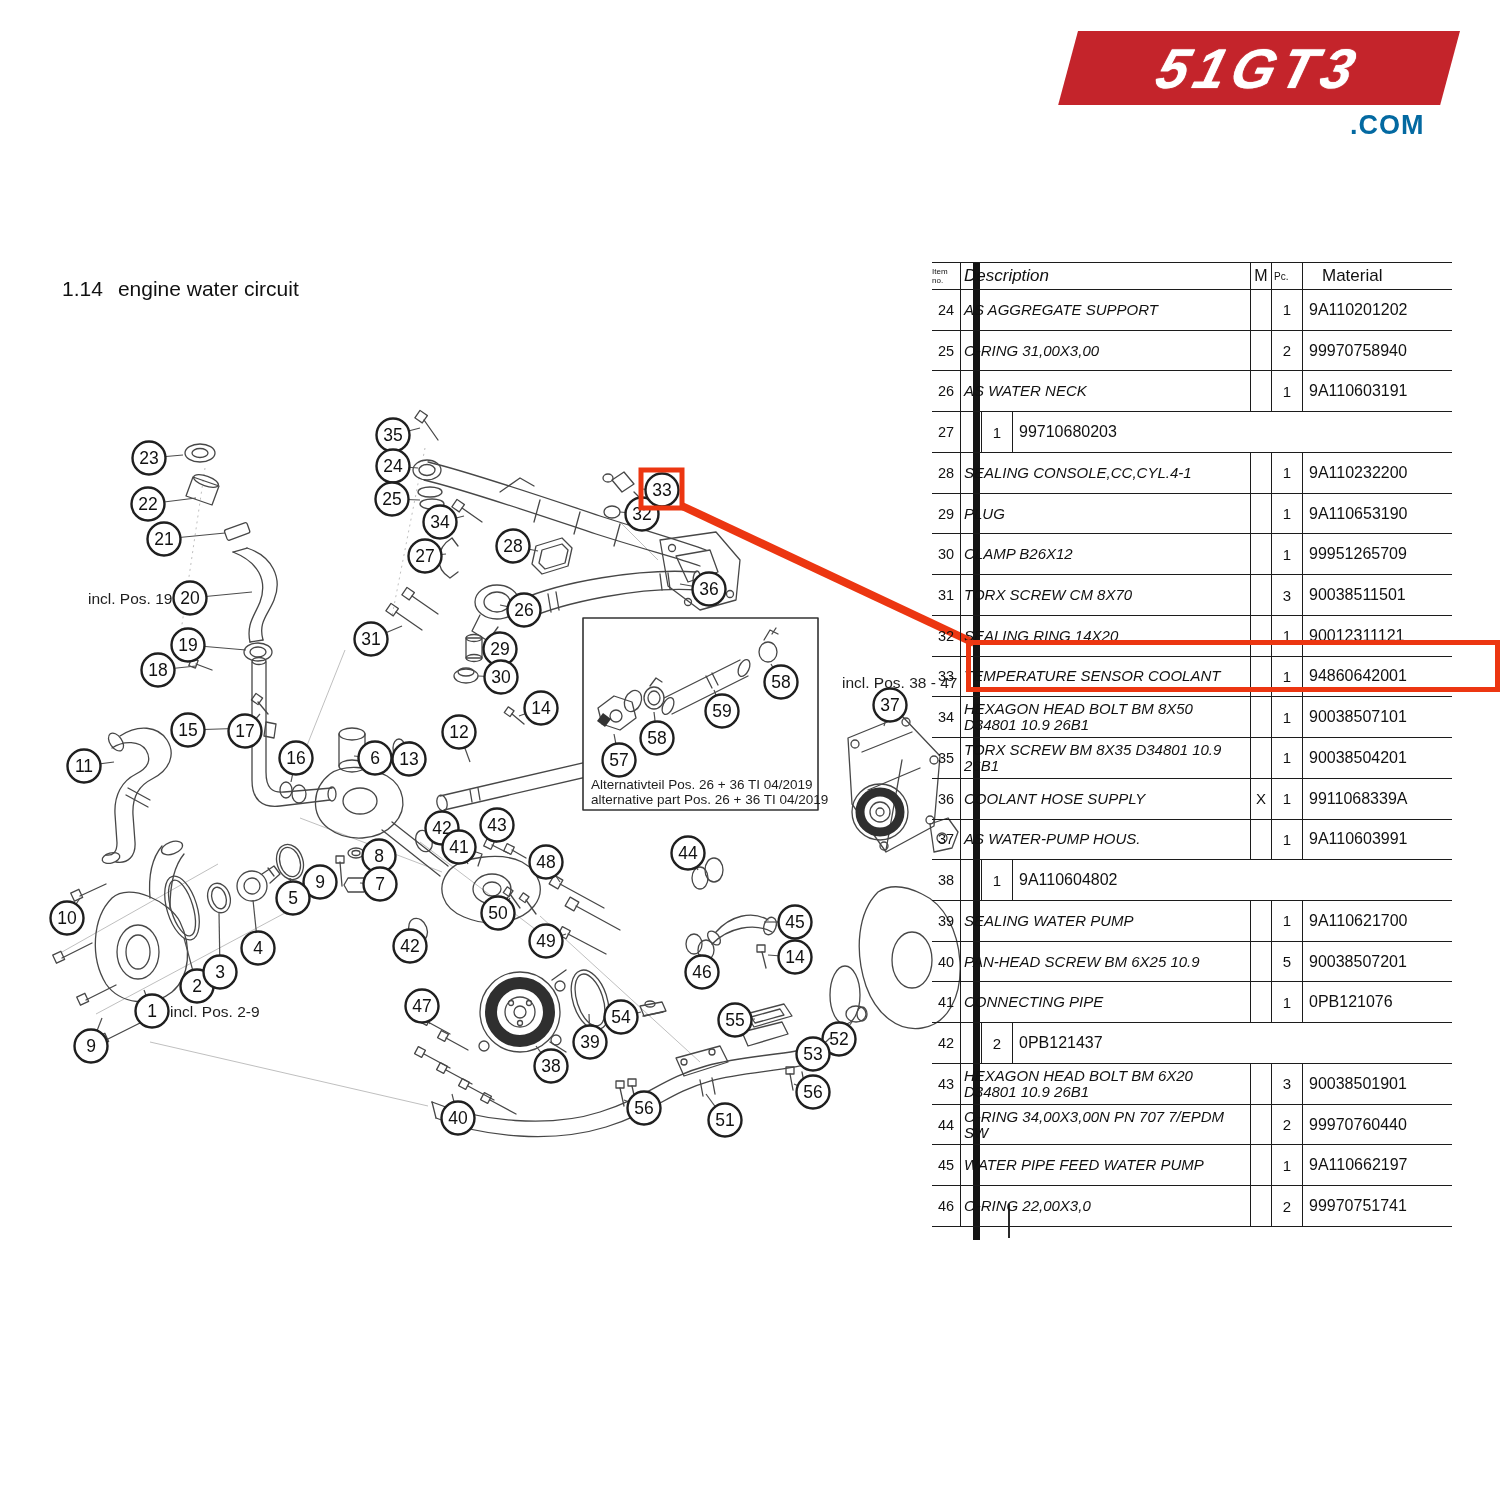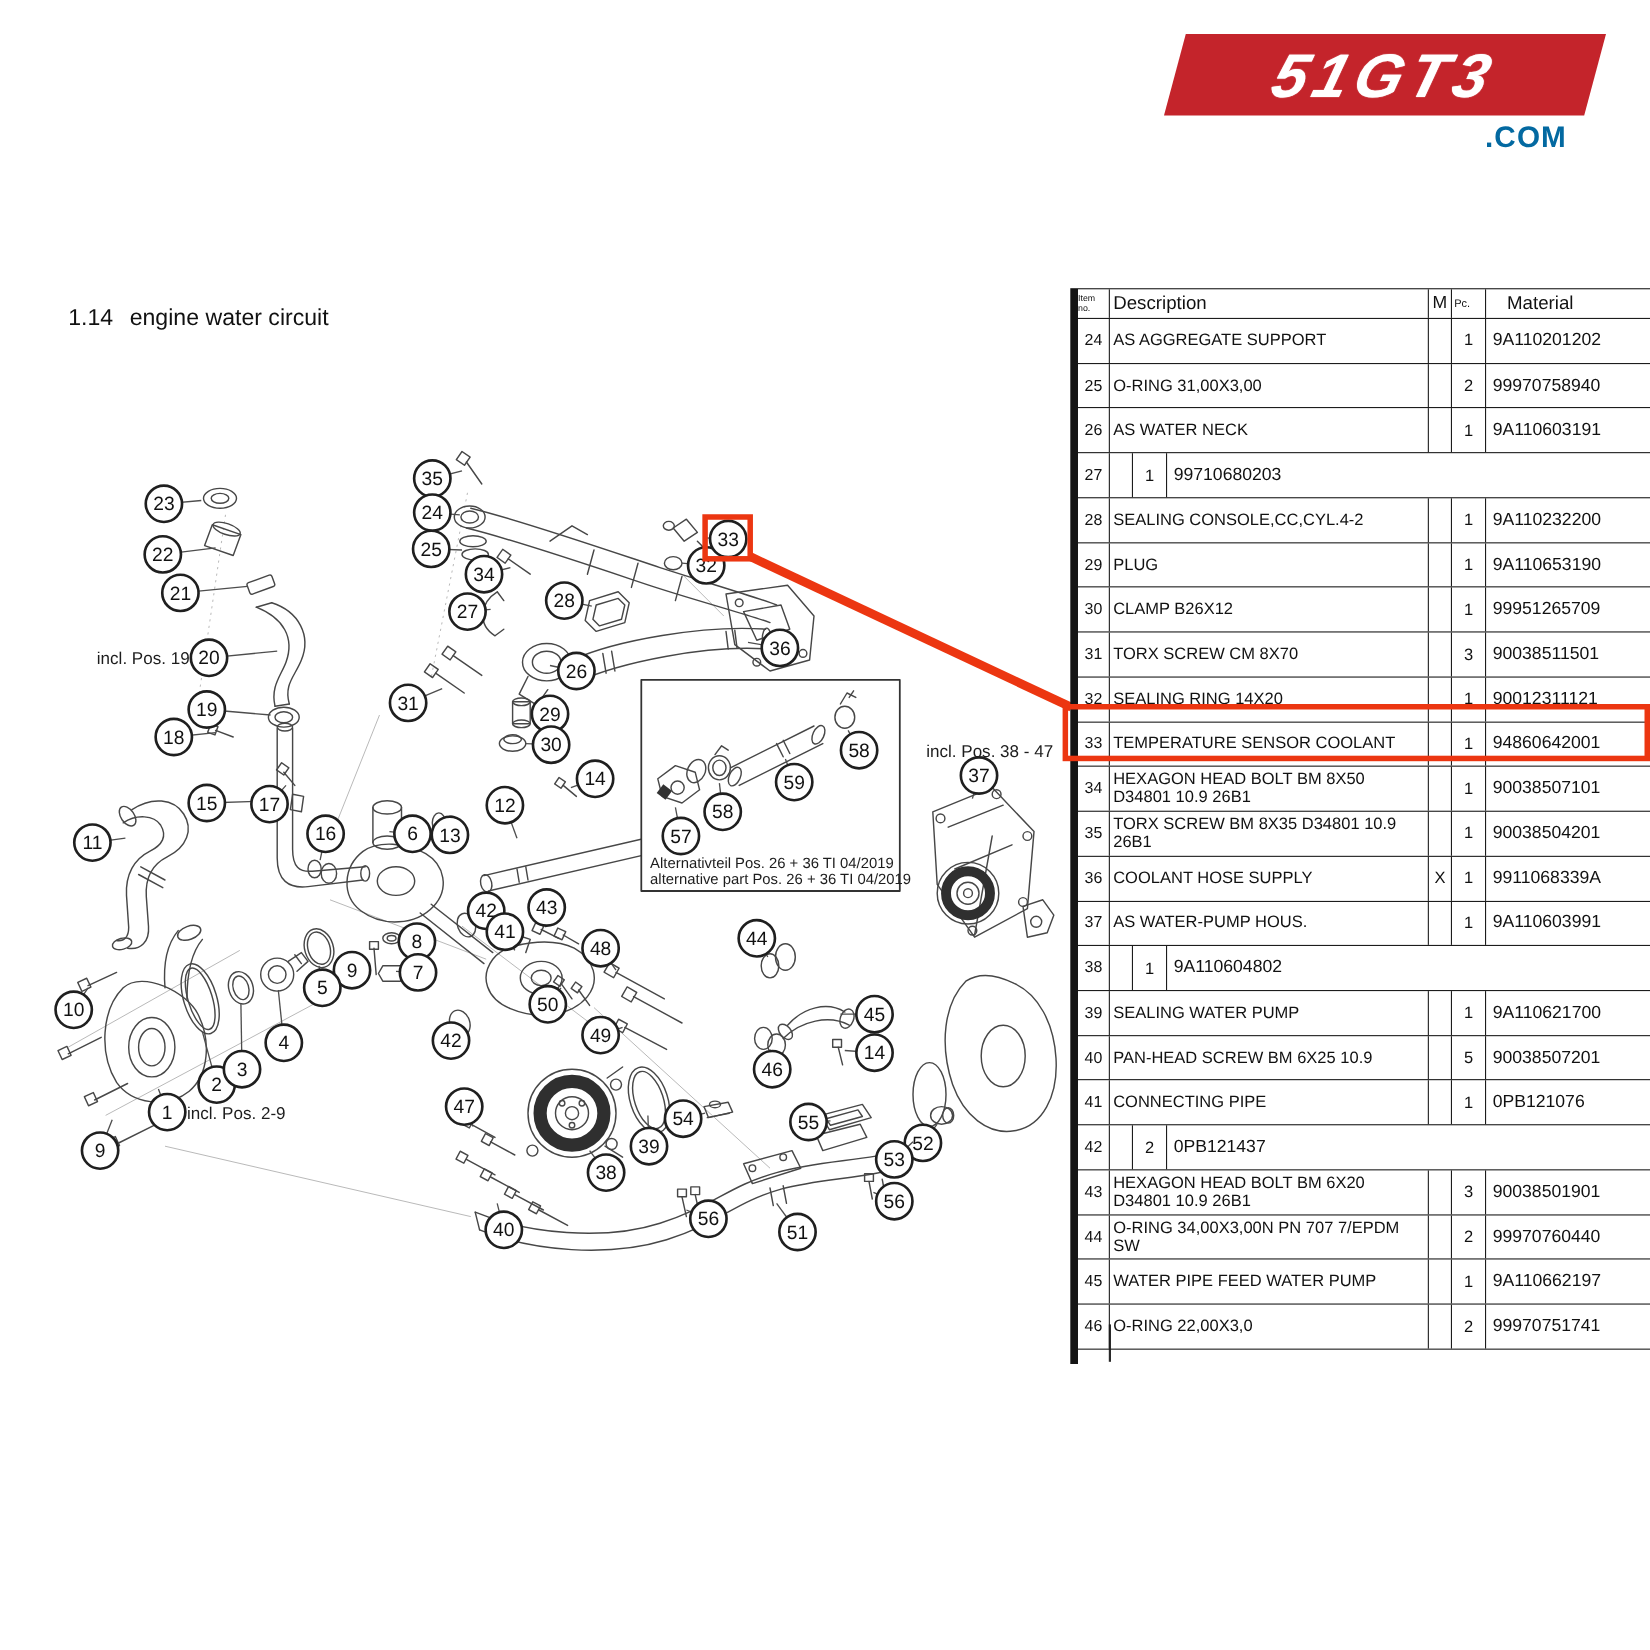--- a/index.html
+++ b/index.html
@@ -15,27 +15,27 @@
         color:#0369a1;letter-spacing:1px;}
   
   .title{position:absolute;left:62px;top:277px;font-size:21px;color:#111;text-align:center;}
   .title .num{margin-right:15px;}
   
   .diagram-svg{position:absolute;left:0;top:0;width:1500px;height:1500px;}
   svg text{font-family:"Liberation Sans",sans-serif;}
   
   .black-bar{position:absolute;left:973px;top:262px;width:7px;height:978px;background:#141414;}
   .col-ext{position:absolute;left:1008px;top:1204px;width:2px;height:34px;background:#2a2a2a;}
-  .table-wrap{position:absolute;left:980px;top:262px;width:520px;border-top:1.5px solid #1c1c1c;}
+  .table-wrap{position:absolute;left:932px;top:262px;width:520px;border-top:1.5px solid #1c1c1c;}
   .thead,.trow{display:flex;border-bottom:1.5px solid #1c1c1c;align-items:stretch;background:transparent;}
   .thead{height:26px;}
   .trow{height:39.74px;}
   .cell{display:flex;align-items:center;box-sizing:border-box;overflow:hidden;}
   .c-item{width:29px;border-right:1.5px solid #1c1c1c;justify-content:center;font-size:14.5px;}
-  .c-desc{width:290px;border-right:1.5px solid #1c1c1c;padding:0 3px;font-size:15px;line-height:16px;}
+  .c-desc{width:290px;border-right:1.5px solid #1c1c1c;padding:0 3px;font-size:15px;line-height:16px;font-style:italic;}
   .c-m{width:21px;border-right:1.5px solid #1c1c1c;justify-content:center;font-size:15px;}
   .c-pc{width:31px;border-right:1.5px solid #1c1c1c;justify-content:center;font-size:15px;}
   .c-mat{flex:1;padding:0 6px;font-size:16px;}
   .thead .c-item{font-size:8px;}
   .thead .c-desc{font-size:17px;font-weight:normal;}
   .thead .c-m{font-size:16px;}
   .thead .c-pc{font-size:10px;justify-content:flex-start;padding-left:2px;}
   .thead .c-mat{font-size:17px;margin-left:13px;}
   .row-highlight{position:absolute;left:966px;top:640px;width:534px;height:52px;
         border:5px solid #ec3611;box-sizing:border-box;z-index:6;pointer-events:none;}
@@ -707,21 +707,21 @@
           <div class="cell c-mat">9A110603191</div>
         </div>
         <div class="trow">
           <div class="cell c-item">27</div>
           <div class="cell c-m"></div>
           <div class="cell c-pc">1</div>
           <div class="cell c-mat">99710680203</div>
         </div>
         <div class="trow">
           <div class="cell c-item">28</div>
-          <div class="cell c-desc">SEALING CONSOLE,CC,CYL.4-2</div>
+          <div class="cell c-desc">SEALING CONSOLE,CC,CYL.4-1</div>
           <div class="cell c-m"></div>
           <div class="cell c-pc">1</div>
           <div class="cell c-mat">9A110232200</div>
         </div>
         <div class="trow">
           <div class="cell c-item">29</div>
           <div class="cell c-desc">PLUG</div>
           <div class="cell c-m"></div>
           <div class="cell c-pc">1</div>
           <div class="cell c-mat">9A110653190</div>

